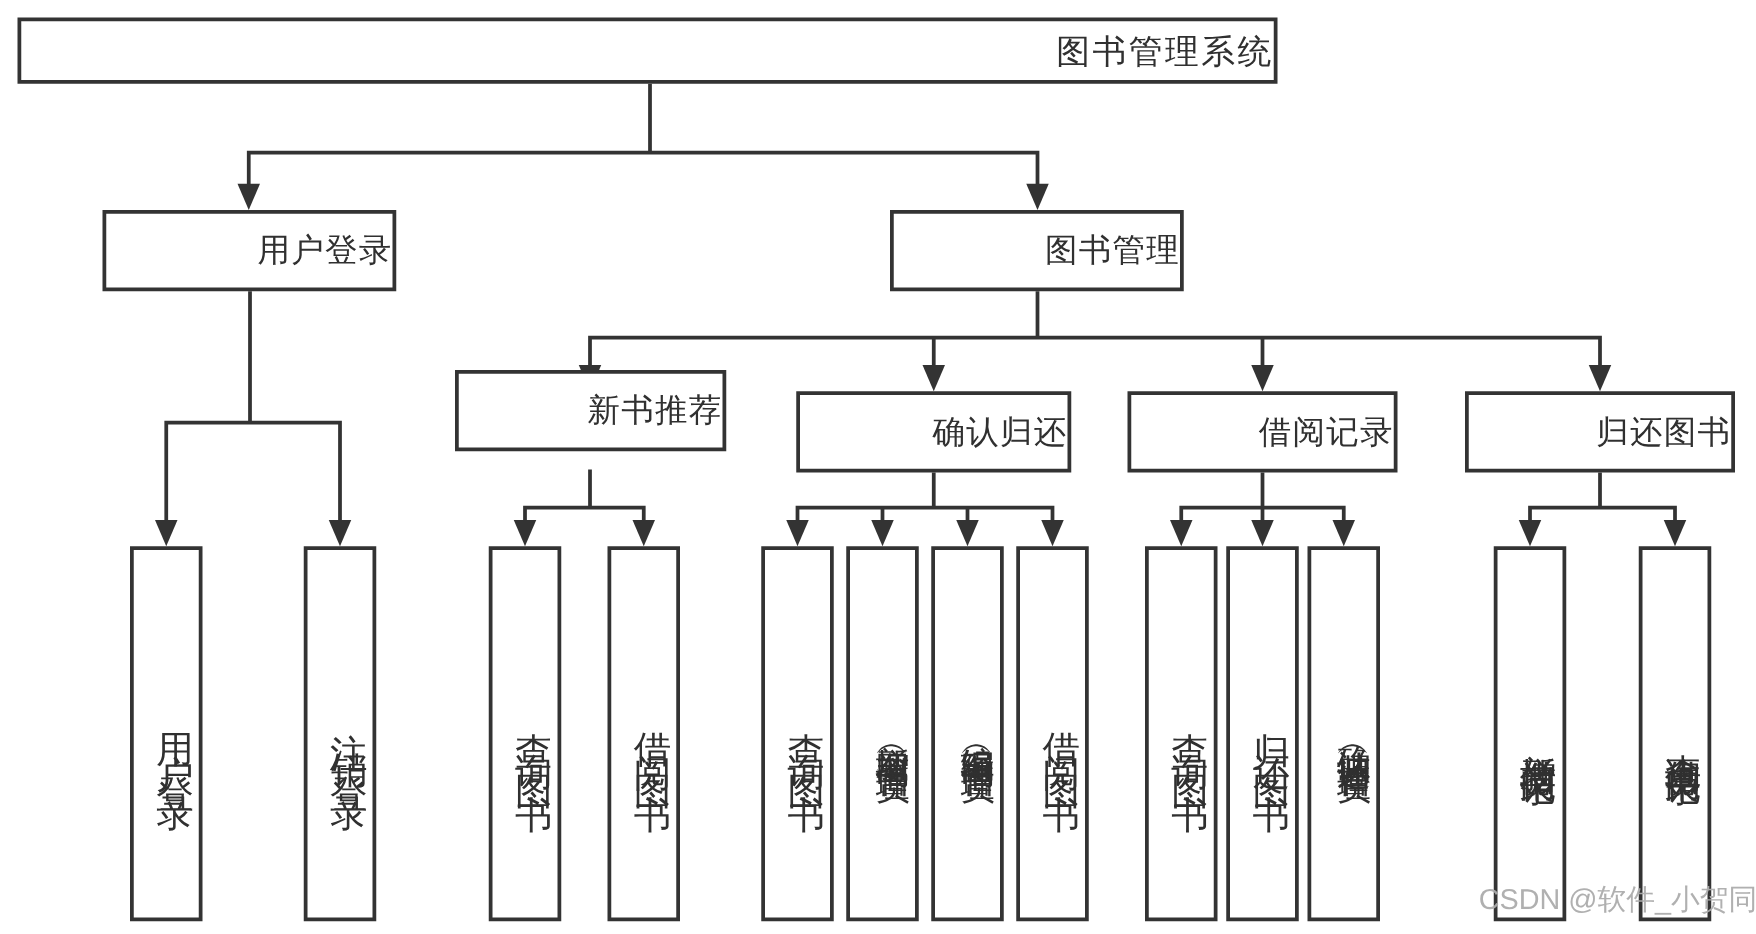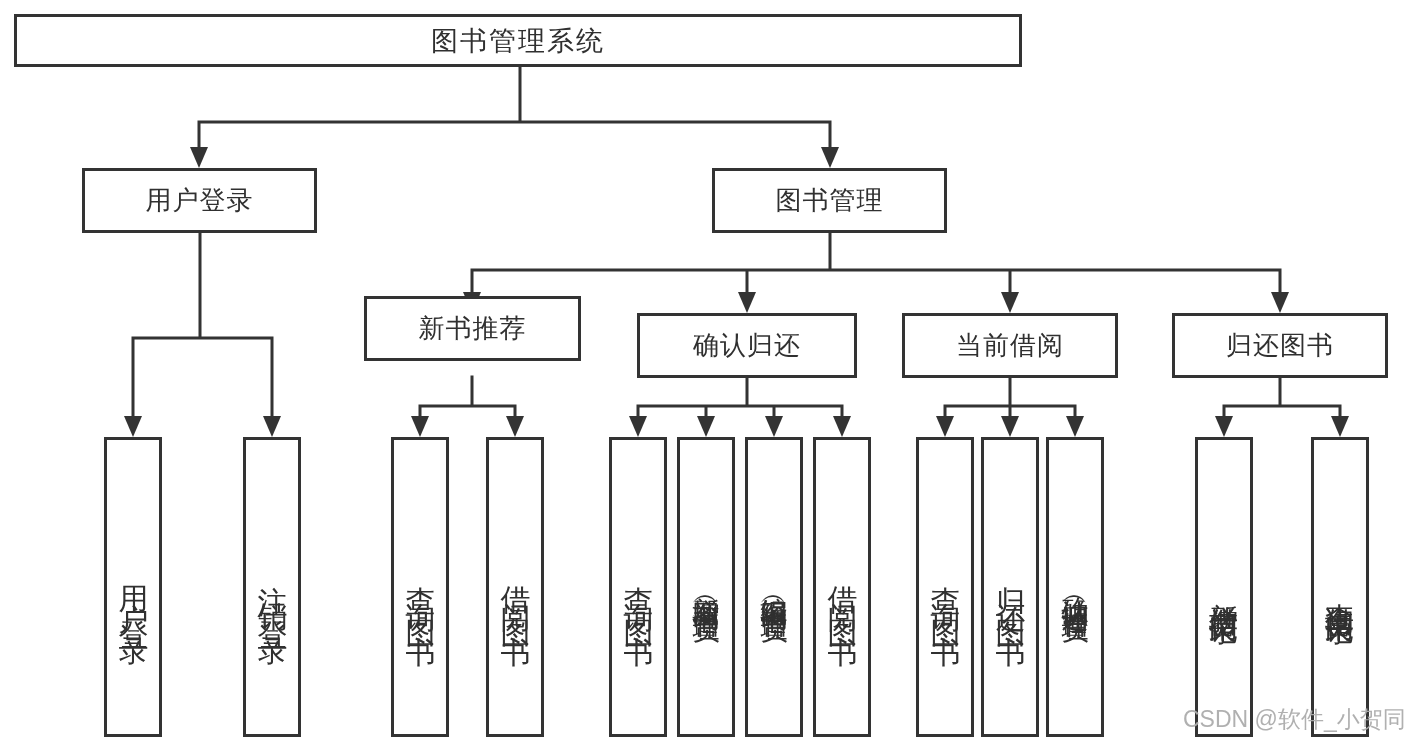--- a/index.html
+++ b/index.html
@@ -3,21 +3,21 @@
 <meta charset="utf-8">
 <style>
   html,body{margin:0;padding:0;background:#ffffff;}
   .canvas{
     position:relative;width:1405px;height:747px;background:#ffffff;
     font-family:"Liberation Sans",sans-serif;color:#303030;overflow:hidden;
   }
   .connectors{position:absolute;left:0;top:0;z-index:0;}
   .box{
     position:absolute;box-sizing:border-box;background:#ffffff;
-    border:3px solid #333333;display:flex;align-items:center;justify-content:center;
+    border:3px solid #333333;display:flex;align-items:center;justify-content:flex-end;
     z-index:1;text-align:center;
   }
   .hlabel{font-size:26px;letter-spacing:1px;}
   .rootbox{font-size:27px;letter-spacing:2px;}
   .vtext{writing-mode:vertical-rl;text-orientation:mixed;white-space:nowrap;display:block;}
   .v4 .vtext{font-size:30px;letter-spacing:17px;margin-bottom:-17px;}
   .v6 .vtext{font-size:29px;letter-spacing:3px;margin-bottom:-3px;}
   .v9 .vtext{font-size:27px;letter-spacing:3px;margin-bottom:-3px;}
   .watermark{
     position:absolute;left:1183px;top:704px;z-index:2;
@@ -73,21 +73,21 @@
     <span>图书管理</span>
   </div>
 
   <div class="box hlabel" style="left:364px;top:296px;width:217px;height:65px;">
     <span>新书推荐</span>
   </div>
   <div class="box hlabel" style="left:637px;top:313px;width:220px;height:65px;">
     <span>确认归还</span>
   </div>
   <div class="box hlabel" style="left:902px;top:313px;width:216px;height:65px;">
-    <span>当前借阅</span>
+    <span>借阅记录</span>
   </div>
   <div class="box hlabel" style="left:1172px;top:313px;width:216px;height:65px;">
     <span>归还图书</span>
   </div>
 
   <div class="box v4" style="left:104px;top:437px;width:58px;height:300px;">
     <span class="vtext">用户登录</span>
   </div>
   <div class="box v4" style="left:243px;top:437px;width:58px;height:300px;">
     <span class="vtext">注销登录</span>

